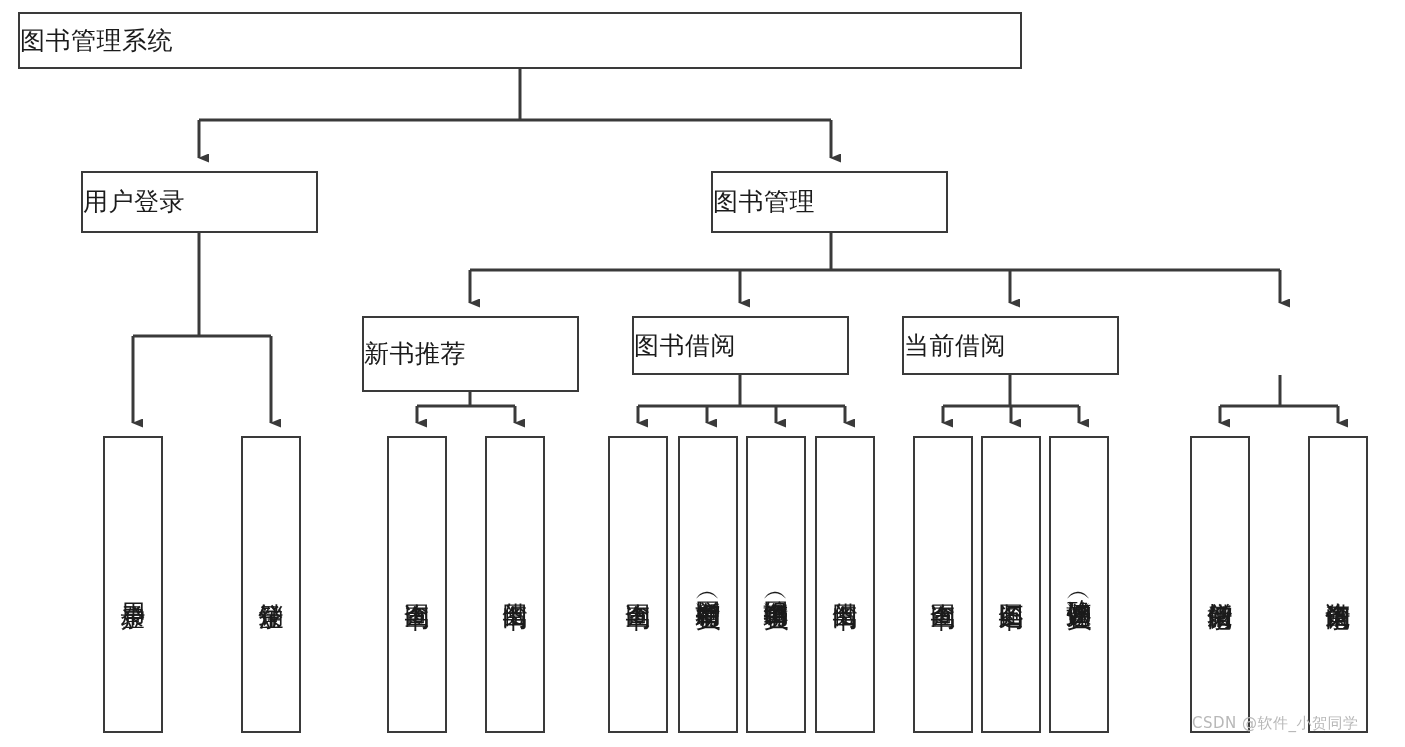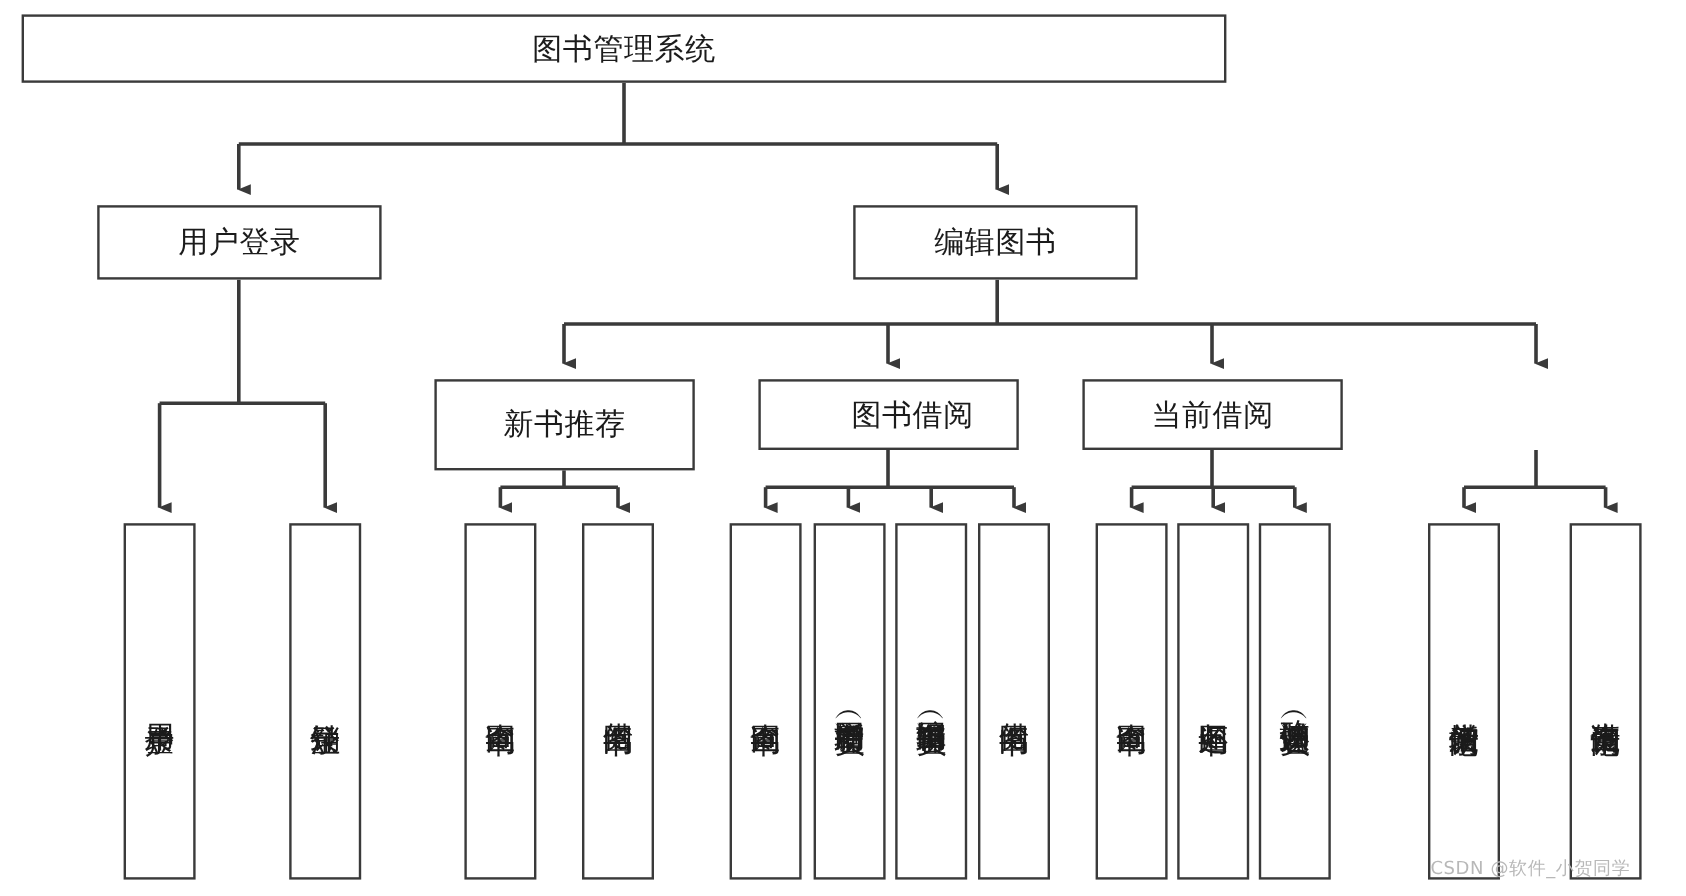--- a/index.html
+++ b/index.html
@@ -24,21 +24,21 @@
     width: 1405px;
     height: 747px;
   }
   .node {
     position: absolute;
     box-sizing: border-box;
     border: 2.5px solid #3a3a3a;
     background: #ffffff;
     display: flex;
     align-items: center;
-    justify-content: center;
+    justify-content: flex-start;
     color: #1b1b1b;
   }
   .node .label {
     display: block;
     text-align: center;
     line-height: 1.18;
   }
   .node.horiz .label {
     font-size: 25px;
     letter-spacing: 0.5px;
@@ -124,27 +124,27 @@
   </svg>
 
   <div class="node root horiz" style="left: 18px; top: 12px; width: 1004px; height: 57px;">
     <span class="label">图书管理系统</span>
   </div>
 
   <div class="node horiz" style="left: 81px; top: 171px; width: 237px; height: 62px;">
     <span class="label">用户登录</span>
   </div>
   <div class="node horiz" style="left: 711px; top: 171px; width: 237px; height: 62px;">
-    <span class="label">编辑图书</span>
+    <span class="label">图书管理</span>
   </div>
 
   <div class="node horiz" style="left: 362px; top: 316px; width: 217px; height: 76px;">
     <span class="label">新书推荐</span>
   </div>
-  <div class="node horiz" style="left: 632px; top: 316px; width: 217px; height: 59px; padding-left: 40px;">
+  <div class="node horiz" style="left: 632px; top: 316px; width: 217px; height: 59px;">
     <span class="label">图书借阅</span>
   </div>
   <div class="node horiz" style="left: 902px; top: 316px; width: 217px; height: 59px;">
     <span class="label">当前借阅</span>
   </div>
 
   <div class="node vert" style="left: 103px; top: 436px; width: 60px; height: 297px;">
     <span class="label">用户登录</span>
   </div>
   <div class="node vert" style="left: 241px; top: 436px; width: 60px; height: 297px;">

